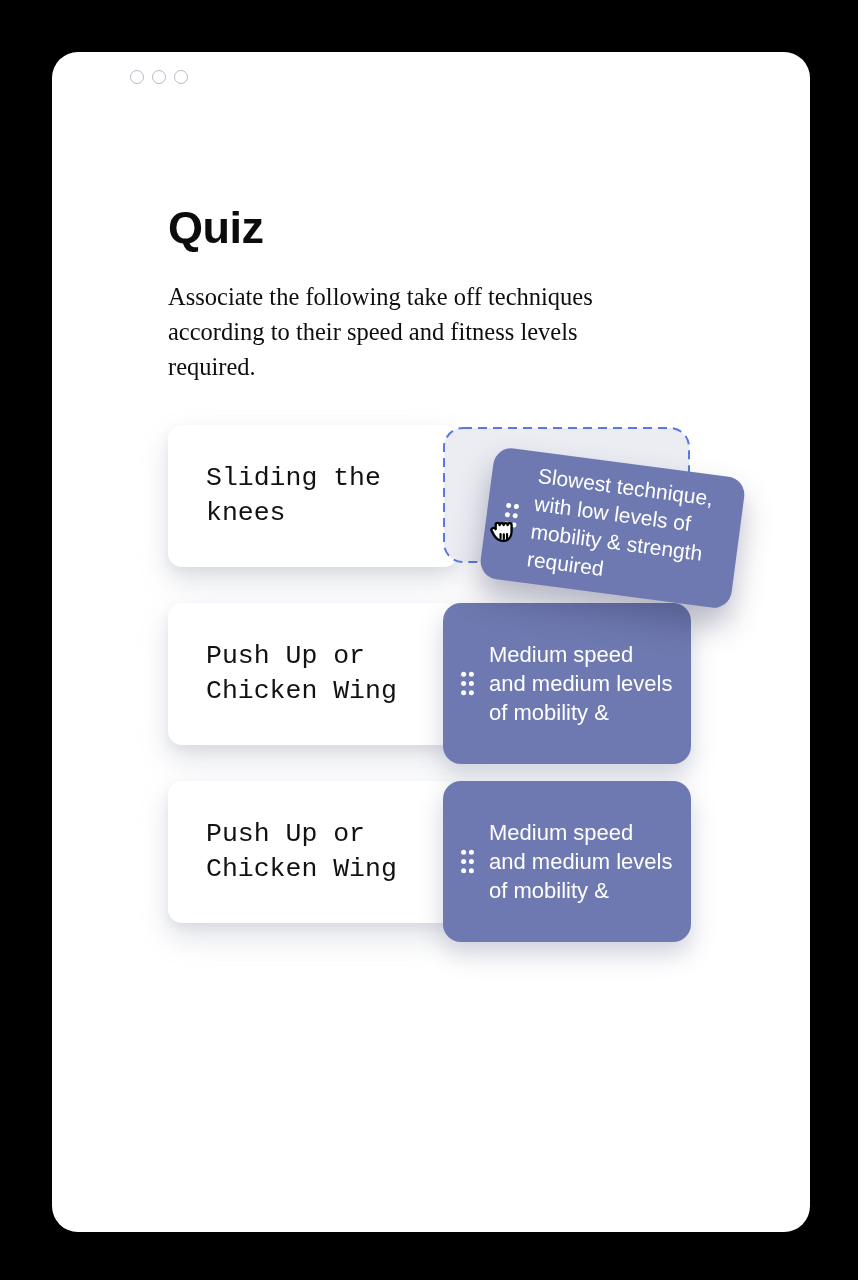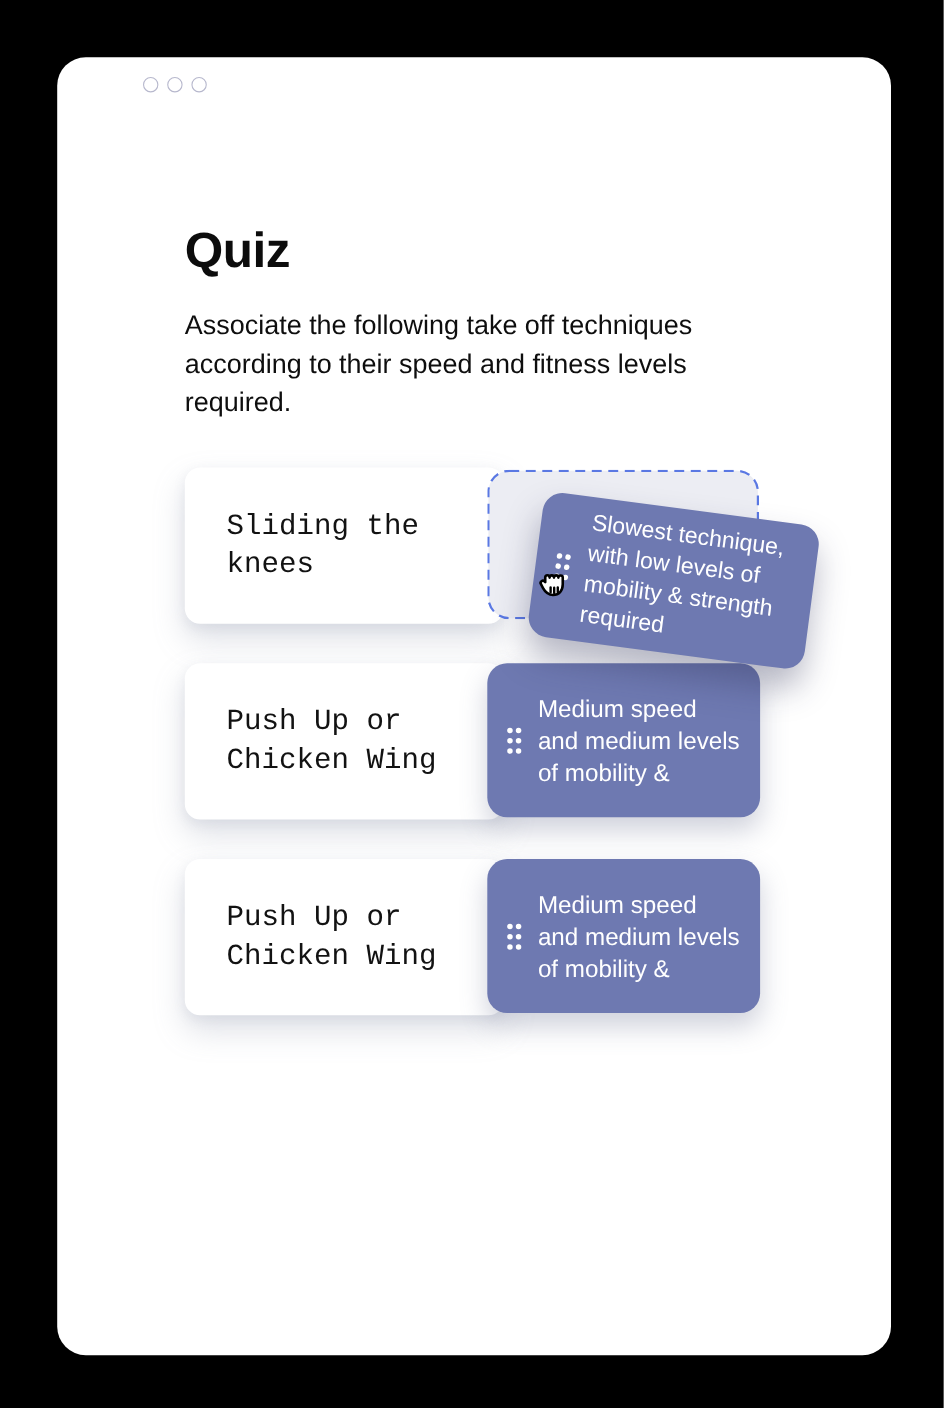--- a/index.html
+++ b/index.html
@@ -43,20 +43,21 @@
     letter-spacing: -0.5px;
   }
 
   .quiz-instructions {
     position: absolute;
     left: 116px; top: 227px;
     font-size: 24.5px;
     line-height: 35px;
     color: #0e0e0e;
     white-space: pre-line;
+    font-family: Liberation Serif, serif;
   }
 
   .rows {
     position: absolute;
     left: 116px; top: 373px;
     width: 640px;
   }
   .match-row {
     position: relative;
     width: 640px; height: 142px;
@@ -78,21 +79,21 @@
   .prompt-text {
     font-size: 26.5px;
     line-height: 35px;
     color: #121212;
     white-space: pre-line;
   }
 
   .answer-card {
     position: absolute;
     left: 275px; top: 0;
-    width: 248px; height: 140px;
+    width: 248px; height: 161px;
     background: #6e79b1;
     border-radius: 18px;
     box-shadow: 0 12px 24px rgba(100,106,140,0.30);
     display: flex; align-items: center;
     padding-left: 17px;
     z-index: 3;
   }
   .answer-text {
     margin-left: 14px;
     font-size: 22px;

